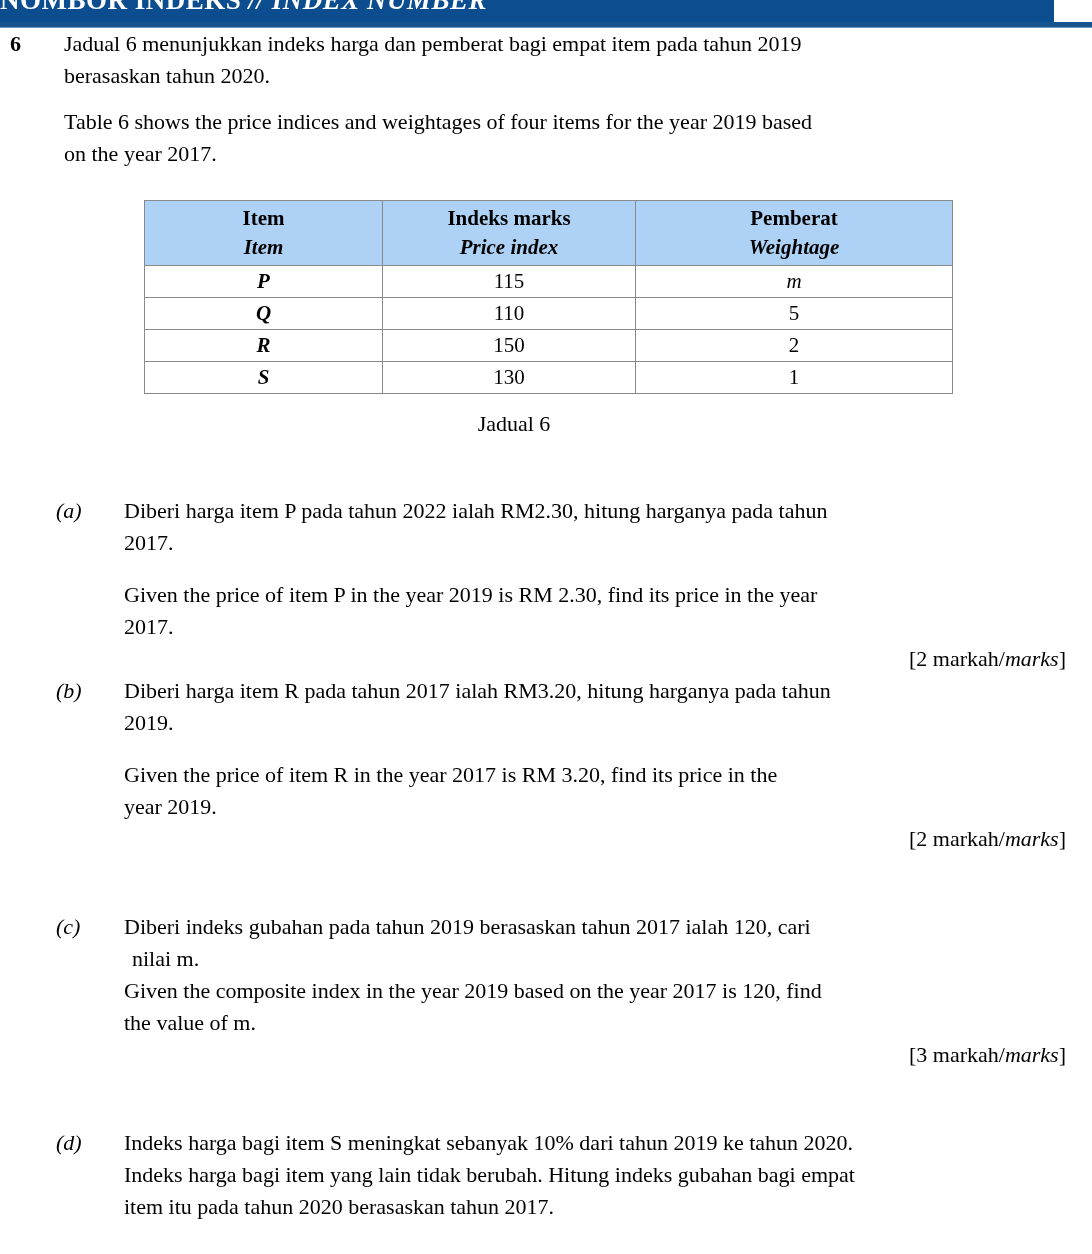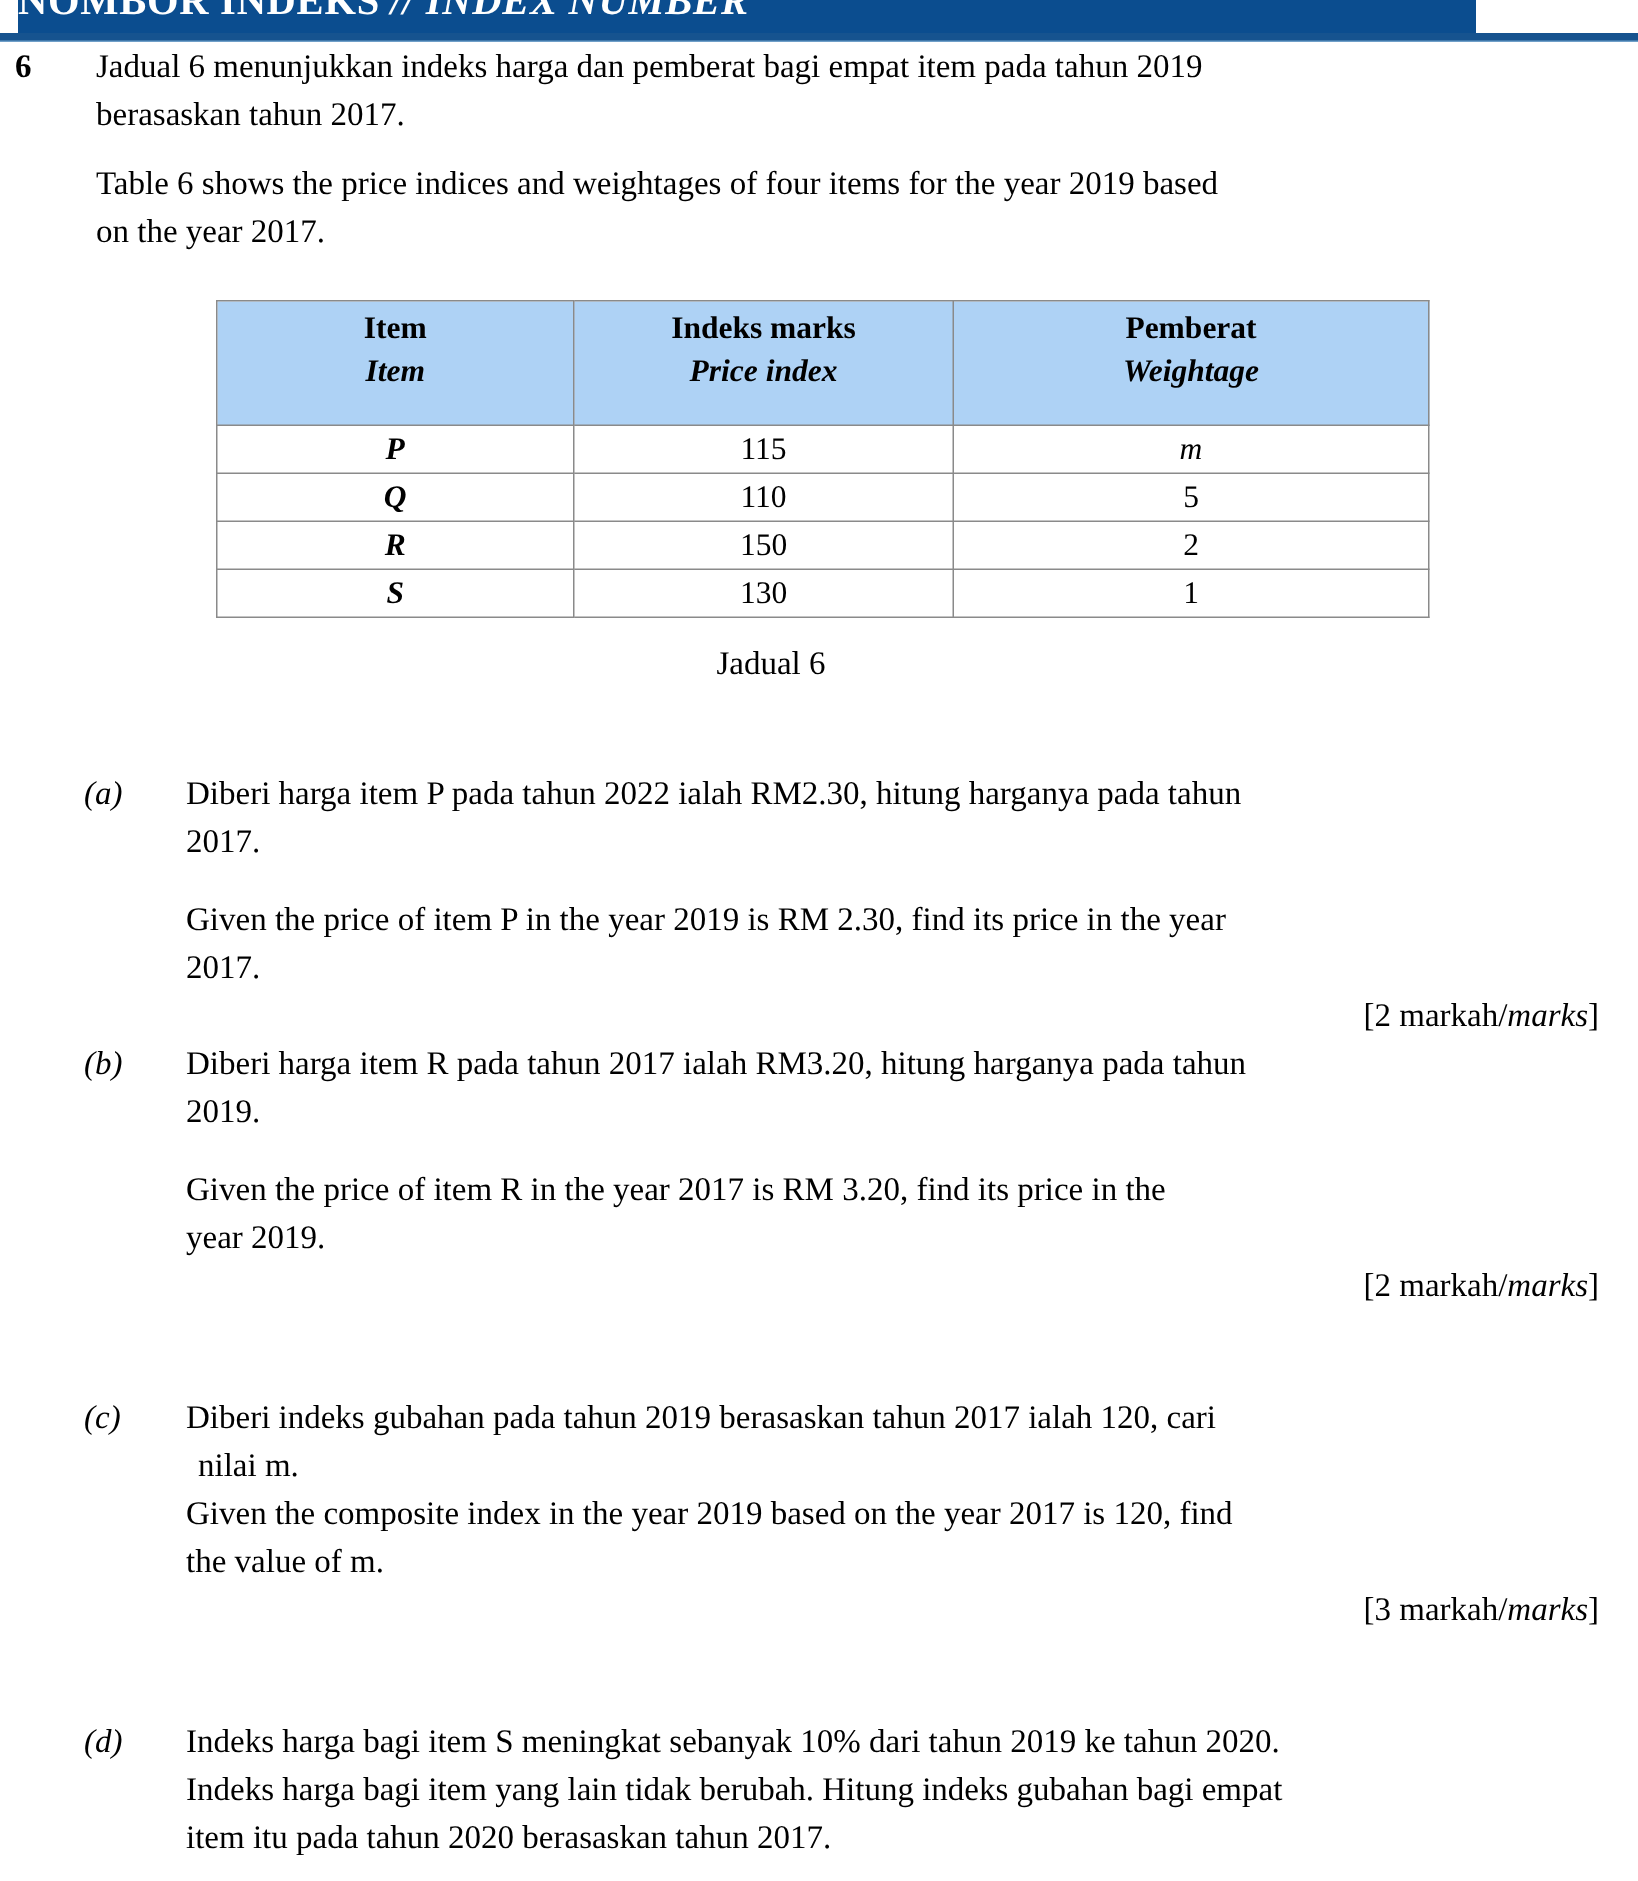--- a/index.html
+++ b/index.html
@@ -12,22 +12,22 @@
     height: 1254px;
     position: relative;
     overflow: hidden;
     font-family: "Liberation Serif", "DejaVu Serif", serif;
     color: #000000;
   }
 
   
   .banner {
     position: absolute;
-    top: 0; left: 12px;
-    width: 972px;
+    top: 0; left: 0;
+    width: 1054px;
     height: 22px;
     background: #0b4d8f;
     overflow: hidden;
   }
   .banner-title {
     position: absolute;
     left: 0px;
     top: -15px;
     width: 1092px;
     font-size: 27px;
@@ -93,21 +93,21 @@
     border: 1px solid #8a8a8a;
     text-align: center;
     font-size: 21px;
     line-height: 29px;
     padding: 1px 4px;
     background: #ffffff;
   }
   table.data td.head {
     background: #aed2f5;
     font-weight: bold;
-    padding: 3px 4px 21px 4px;
+    padding: 3px 4px 3px 4px;
   }
   table.data td.head .en {
     font-style: italic;
     display: block;
   }
   table.data td.itemcell {
     font-weight: bold;
     font-style: italic;
   }
   table.data td.var { font-style: italic; }
@@ -158,21 +158,21 @@
     <span>NOMBOR INDEKS</span><span class="it"> // </span><span class="it">INDEX NUMBER</span>
   </div>
 </div>
 <div class="banner-underline"></div>
 
 <div class="page">
 
   <div class="qblock">
     <div class="qnum">6</div>
     <p class="t">Jadual 6 menunjukkan indeks harga dan pemberat bagi empat item pada tahun 2019</p>
-    <p class="t">berasaskan tahun 2017.</p>
+    <p class="t">berasaskan tahun 2020.</p>
     <div class="gap14"></div>
     <p class="t ital">Table 6 shows the price indices and weightages of four items for the year 2019 based</p>
     <p class="t ital">on the year 2017.</p>
   </div>
 
   <div class="table-wrap">
     <table class="data">
       <colgroup>
           <col class="c1">
           <col class="c2">

